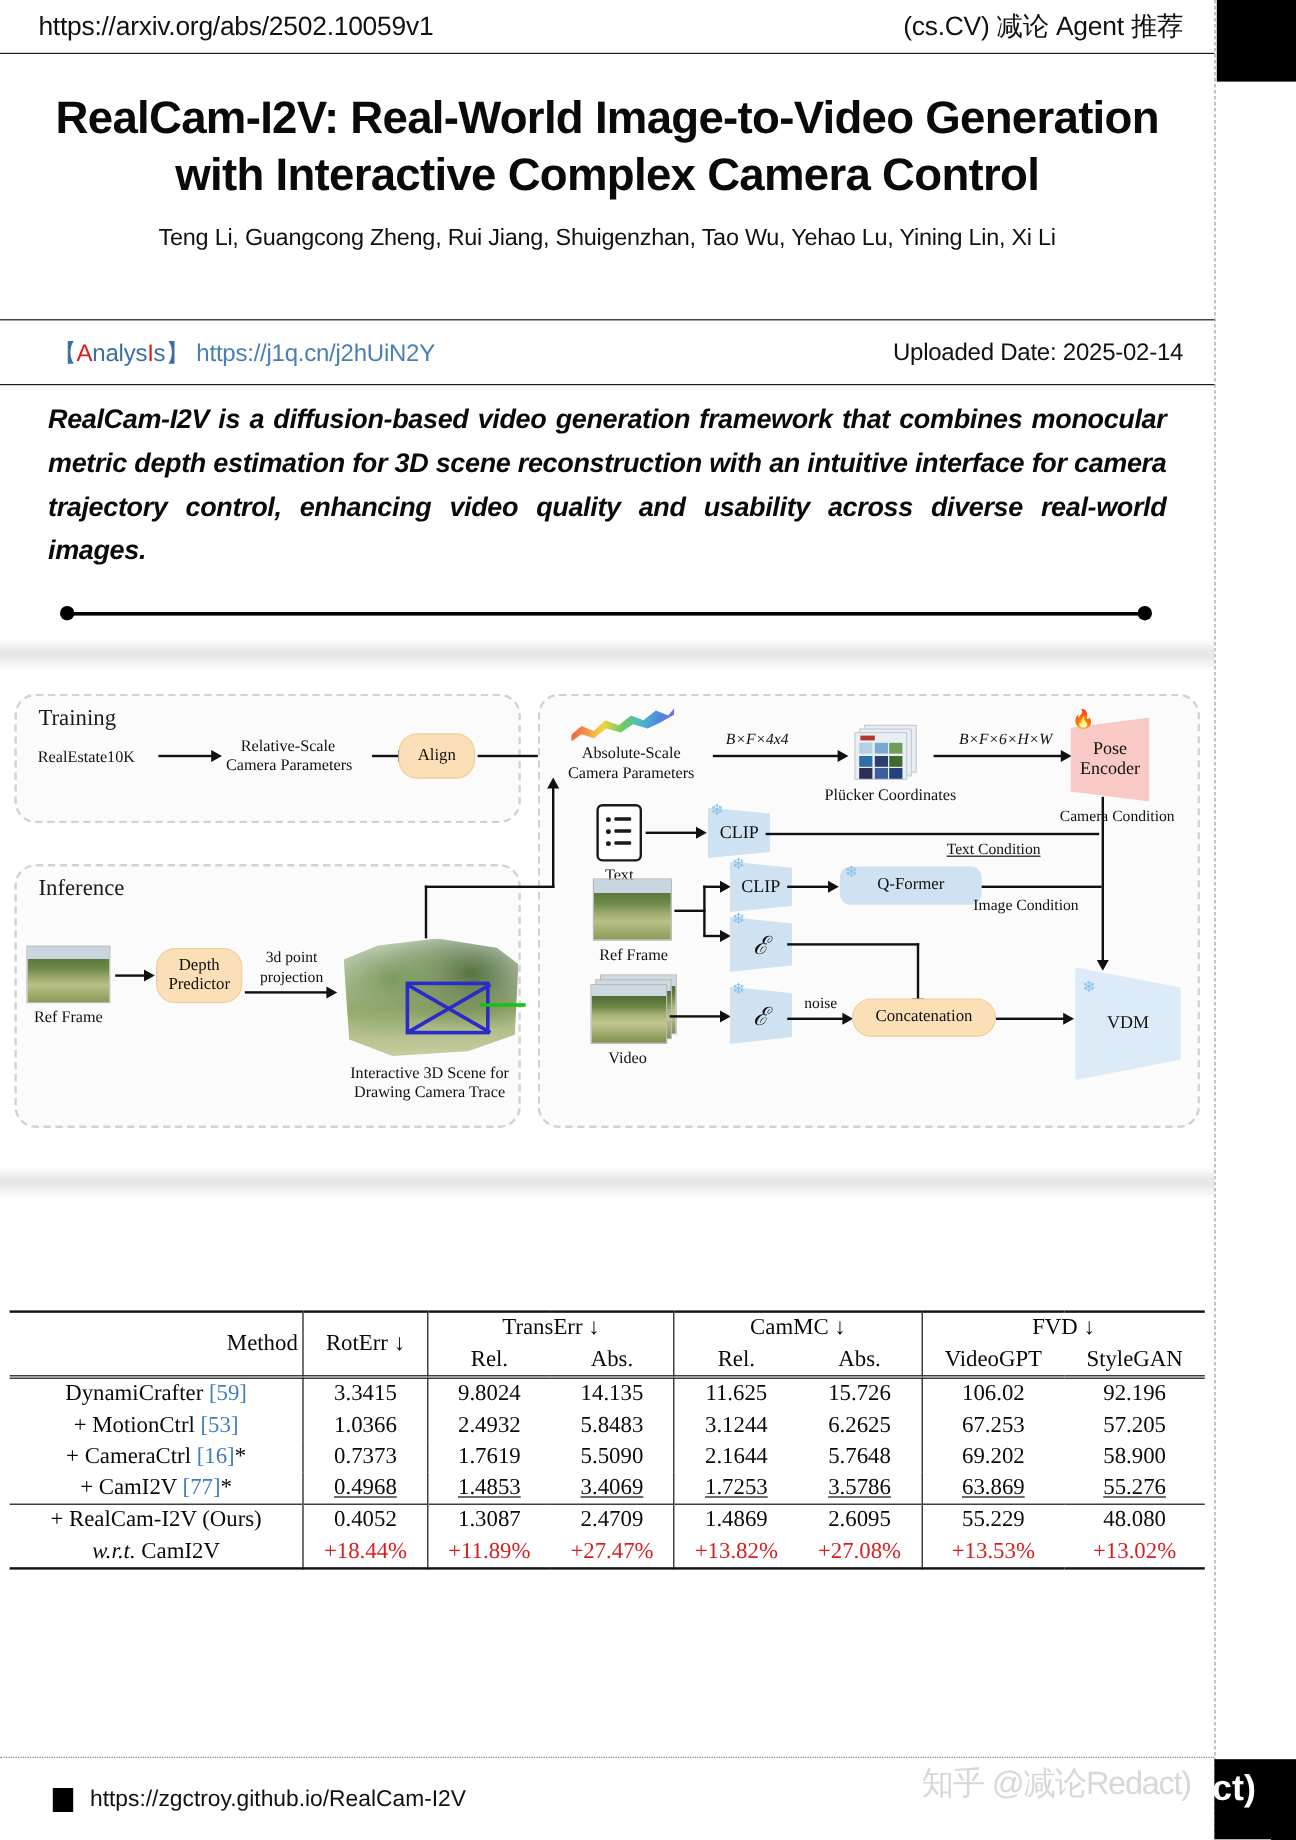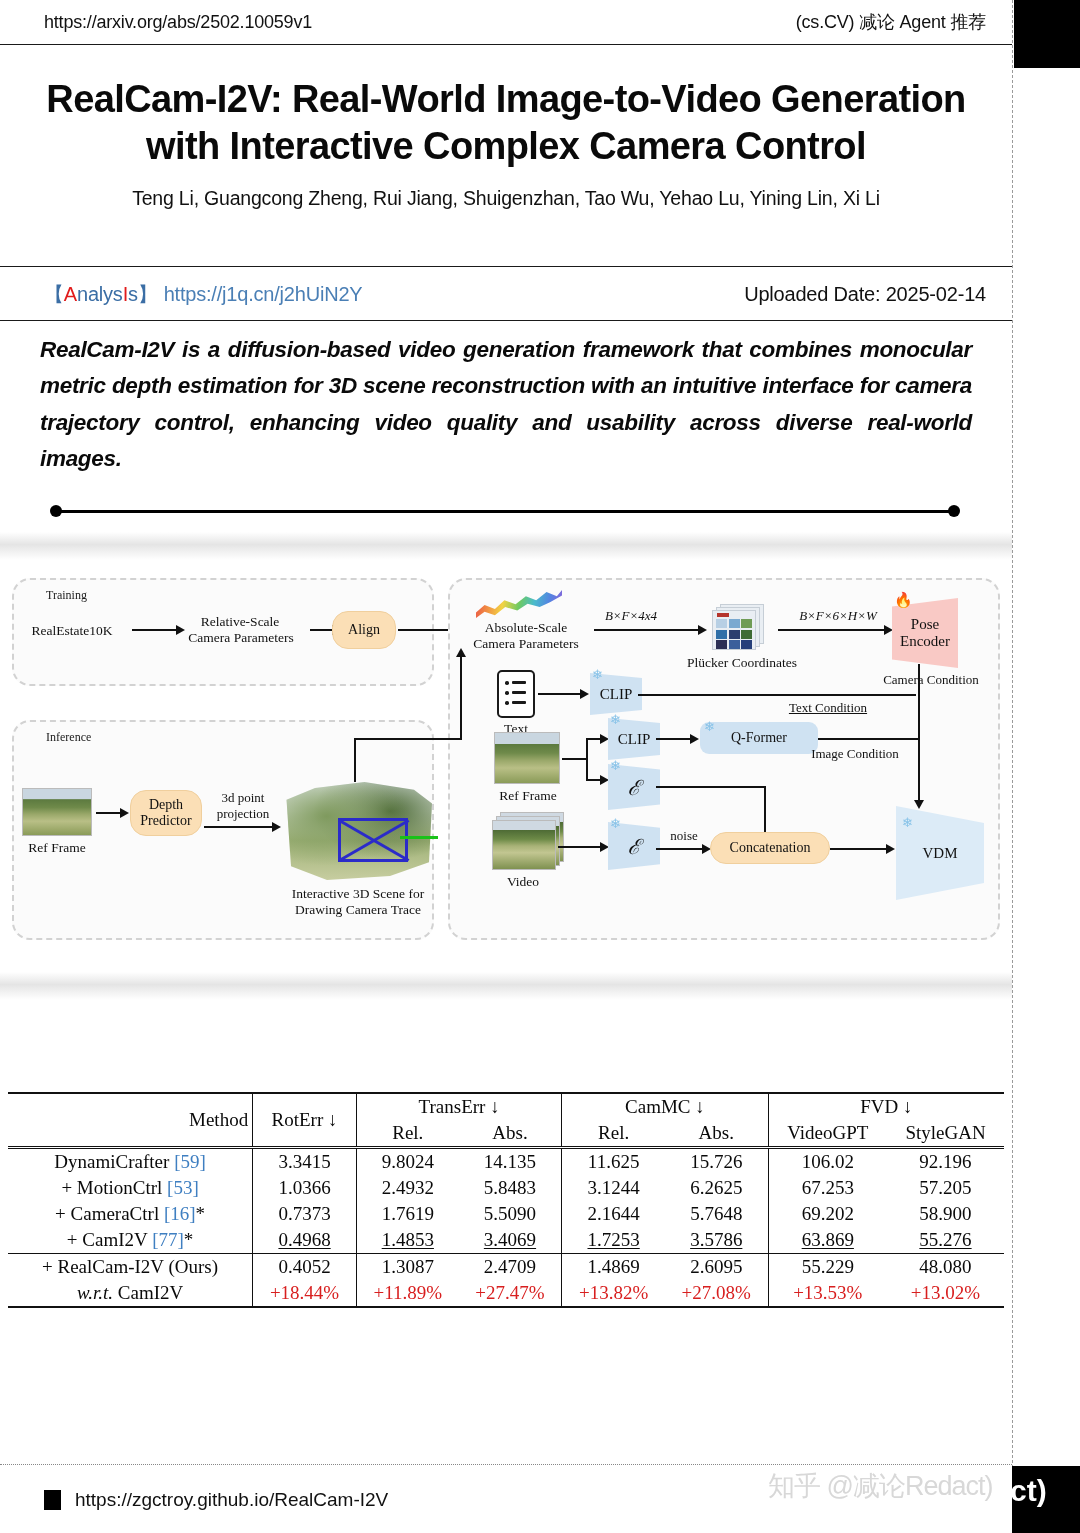--- a/index.html
+++ b/index.html
@@ -26,22 +26,22 @@
   }
   .blackbox-br {
     position: absolute; left: 1012px; top: 1466px; width: 68px; height: 67px;
     background: #000;
   }
 
   
   .topbar {
     position: absolute; left: 0; top: 0; width: 1012px; height: 44px;
     display: flex; align-items: center; justify-content: space-between;
-    padding: 0 26px 0 44px;
-    font-size: 18px; color: #111;
+    padding: 0 26px 0 32px;
+    font-size: 22px; color: #111;
   }
   .topbar .url { letter-spacing: -0.2px; }
   .topbar .tagline { letter-spacing: -0.2px; }
 
   .hrule {
     position: absolute; left: 0; width: 1012px; height: 0;
     border-top: 1px solid #1a1a1a;
   }
 
   
@@ -103,22 +103,22 @@
 
   
   .figure {
     position: absolute; left: 0; top: 560px; width: 1012px; height: 400px;
   }
   .dashbox {
     position: absolute; border: 2px dashed #d2d2d2; border-radius: 18px;
     background: #fbfbfb;
   }
   .dashbox .boxlabel {
-    position: absolute; left: 32px; top: 8px;
-    font-family: "Liberation Serif", serif; font-size: 12px; color: #1a1a1a;
+    position: absolute; left: 18px; top: 8px;
+    font-family: "Liberation Serif", serif; font-size: 19px; color: #1a1a1a;
   }
   .train-box { left: 12px; top: 18px; width: 422px; height: 108px; }
   .infer-box { left: 12px; top: 160px; width: 422px; height: 220px; }
   .right-box { left: 448px; top: 18px; width: 552px; height: 362px; }
 
   .lbl {
     position: absolute; font-family: "Liberation Serif", serif;
     font-size: 13.5px; color: #111; text-align: center; line-height: 1.2;
   }
   .lbl.it { font-style: italic; }

